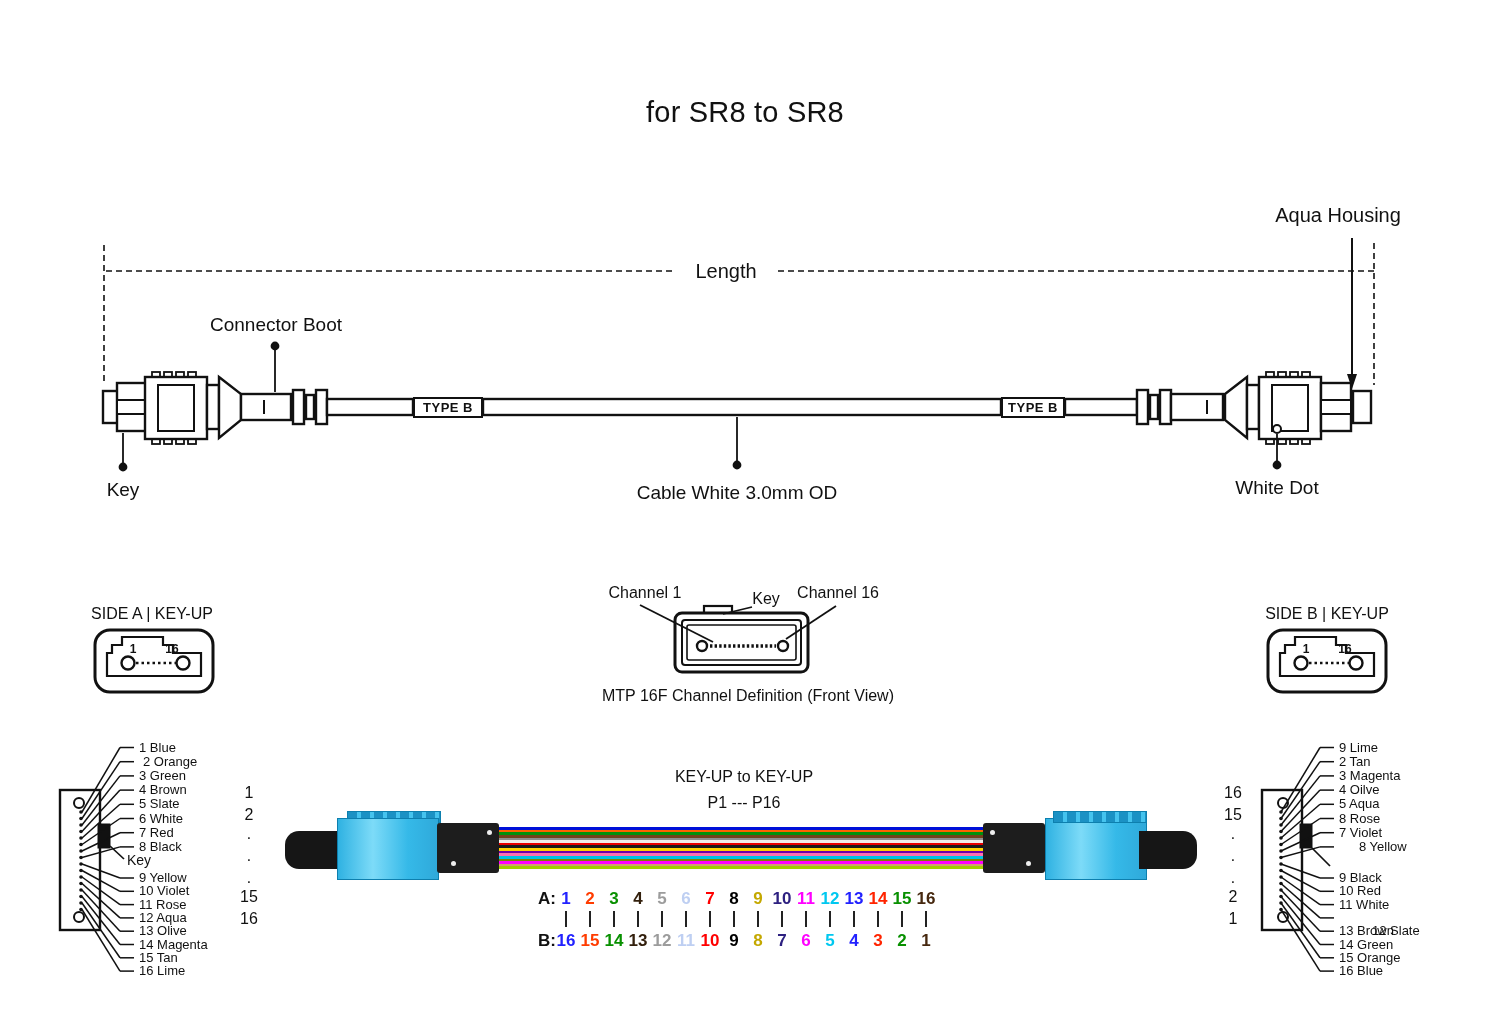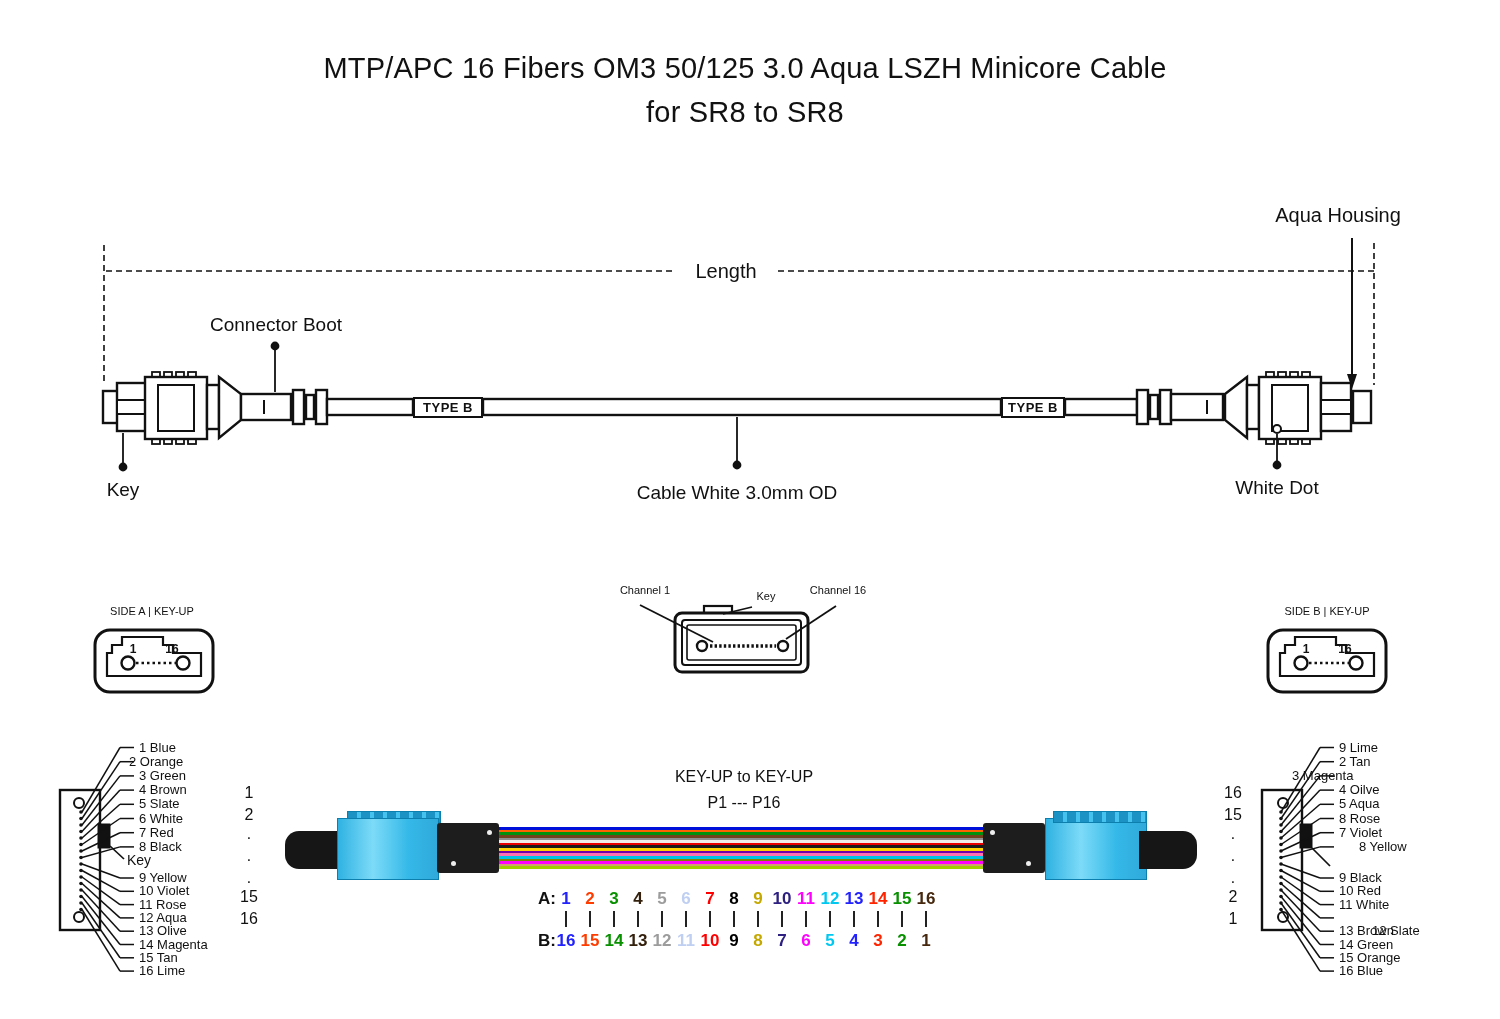--- a/index.html
+++ b/index.html
@@ -4,21 +4,21 @@
 <style>
   html,body{margin:0;padding:0;background:#fff;}
   #canvas{position:relative;width:1500px;height:1019px;background:#fff;overflow:hidden;
           font-family:"Liberation Sans","DejaVu Sans",sans-serif;color:#111;}
   .abs{position:absolute;}
   .ctr{text-align:center;}
   .t-title{font-size:29px;letter-spacing:.2px;}
   .t-sub{font-size:23px;}
   .t-call{font-size:19px;}
   .t-call20{font-size:20px;}
-  .t-side{font-size:11px;}
+  .t-side{font-size:16px;}
   .t-small{font-size:13px;white-space:nowrap;}
   .typeb{border:2px solid #111;background:#fff;font-size:13px;font-weight:700;
          display:flex;align-items:center;justify-content:center;letter-spacing:.5px;}
   .pinlbl{font-size:12px;font-weight:700;text-align:center;}
   .num16{font-size:16px;text-align:center;}
   svg{position:absolute;left:0;top:0;}
   .boot{background:#161616;}
   .aquabody{background:linear-gradient(90deg,#2fb2e2 0%,#7ddbf8 35%,#35b9e8 70%,#2fa9da 100%);border:1px solid #0d7fae;}
   .aquatab{background:repeating-linear-gradient(90deg,#1b91c4 0 9px,#45c3ee 9px 13px);border:1px solid #0d7fae;}
   .clip{background:#1d1d1d;border-radius:3px;}
@@ -257,21 +257,20 @@
             <circle cx="1281" cy="883.5" r="1.8"></circle>
             <circle cx="1281" cy="890" r="1.8"></circle>
             <circle cx="1281" cy="896.5" r="1.8"></circle>
             <circle cx="1281" cy="903" r="1.8"></circle>
             <circle cx="1281" cy="909.5" r="1.8"></circle>
           </g>
       </g>
     </g>
   </svg>
 
-  <div class="abs ctr t-title" style="left:0;top:52;width:1490px;top:52px">MTP/APC 16 Fibers OM3 50/125 3.0 Aqua LSZH Minicore Cable</div>
   <div class="abs ctr t-title" style="left:0;top:96px;width:1490px">for SR8 to SR8</div>
 
   <div class="abs ctr t-call20" style="left:1216px;top:204px;width:244px">Aqua Housing</div>
   <div class="abs ctr t-call20" style="left:676px;top:260px;width:100px">Length</div>
   <div class="abs ctr t-call" style="left:196px;top:314px;width:160px">Connector Boot</div>
   <div class="abs ctr t-call" style="left:83px;top:479px;width:80px">Key</div>
   <div class="abs ctr t-call" style="left:617px;top:482px;width:240px">Cable White 3.0mm OD</div>
   <div class="abs ctr t-call" style="left:1197px;top:477px;width:160px">White Dot</div>
 
   <div class="abs typeb" style="left:413px;top:397px;width:66px;height:17px">TYPE B</div>
@@ -280,20 +279,21 @@
   <div class="abs ctr t-side" style="left:62px;top:605px;width:180px">SIDE A | KEY-UP</div>
   <div class="abs ctr t-side" style="left:1237px;top:605px;width:180px">SIDE B | KEY-UP</div>
   <div class="abs pinlbl" style="left:126px;top:642px;width:14px">1</div>
   <div class="abs pinlbl" style="left:161px;top:642px;width:22px">16</div>
   <div class="abs pinlbl" style="left:1299px;top:642px;width:14px">1</div>
   <div class="abs pinlbl" style="left:1334px;top:642px;width:22px">16</div>
 
   <div class="abs ctr t-side" style="left:595px;top:584px;width:100px">Channel 1</div>
   <div class="abs ctr t-side" style="left:736px;top:590px;width:60px">Key</div>
   <div class="abs ctr t-side" style="left:788px;top:584px;width:100px">Channel 16</div>
+  <div class="abs ctr t-side" style="left:570px;top:687px;width:356px">MTP 16F Channel Definition (Front View)</div>
 
   <div class="abs ctr" style="left:594px;top:768px;width:300px;font-size:16px">KEY-UP to KEY-UP</div>
   <div class="abs ctr" style="left:594px;top:794px;width:300px;font-size:16px">P1 --- P16</div>
   <div class="abs" style="left:127px;top:852px;font-size:14px">Key</div>
 
   <div>
     <div class="abs boot" style="left:285px;top:831px;width:58px;height:38px;border-radius:14px 0 0 14px"></div>
     <div class="abs aquatab" style="left:347px;top:811px;width:92px;height:10px"></div>
     <div class="abs aquabody" style="left:337px;top:818px;width:100px;height:60px"></div>
     <div class="abs clip" style="left:437px;top:823px;width:62px;height:50px">
@@ -322,40 +322,40 @@
       <div class="wdot" style="position:absolute;left:7px;top:7px"></div>
       <div class="wdot" style="position:absolute;right:14px;bottom:7px"></div>
     </div>
     <div class="abs aquabody" style="left:1045px;top:818px;width:100px;height:60px"></div>
     <div class="abs aquatab" style="left:1053px;top:811px;width:92px;height:10px"></div>
     <div class="abs boot" style="left:1139px;top:831px;width:58px;height:38px;border-radius:0 14px 14px 0"></div>
   </div>
 
   <div id="labels-left">
       <div class="abs t-small" style="left: 139px; top: 739.5px;">1 Blue</div>
-      <div class="abs t-small" style="left: 129px; top: 753.7px; text-align: right;">2 Orange</div>
+      <div class="abs t-small" style="left: 143px; top: 753.7px; text-align: right;">2 Orange</div>
       <div class="abs t-small" style="left: 139px; top: 767.9px;">3 Green</div>
       <div class="abs t-small" style="left: 139px; top: 782.1px;">4 Brown</div>
       <div class="abs t-small" style="left: 139px; top: 796.3px;">5 Slate</div>
       <div class="abs t-small" style="left: 139px; top: 810.5px;">6 White</div>
       <div class="abs t-small" style="left: 139px; top: 824.7px;">7 Red</div>
       <div class="abs t-small" style="left: 139px; top: 838.9px;">8 Black</div>
       <div class="abs t-small" style="left: 139px; top: 870px;">9 Yellow</div>
       <div class="abs t-small" style="left: 139px; top: 883.3px;">10 Violet</div>
       <div class="abs t-small" style="left: 139px; top: 896.6px;">11 Rose</div>
       <div class="abs t-small" style="left: 139px; top: 909.9px;">12 Aqua</div>
       <div class="abs t-small" style="left: 139px; top: 923.2px;">13 Olive</div>
       <div class="abs t-small" style="left: 139px; top: 936.5px;">14 Magenta</div>
       <div class="abs t-small" style="left: 139px; top: 949.8px;">15 Tan</div>
       <div class="abs t-small" style="left: 139px; top: 963.1px;">16 Lime</div>
     </div>
   <div id="labels-right">
       <div class="abs t-small" style="left: 1339px; top: 739.5px;">9 Lime</div>
       <div class="abs t-small" style="left: 1339px; top: 753.7px;">2 Tan</div>
-      <div class="abs t-small" style="left: 1292px; top: 767.9px;">3 Magenta</div>
+      <div class="abs t-small" style="left: 1339px; top: 767.9px;">3 Magenta</div>
       <div class="abs t-small" style="left: 1339px; top: 782.1px;">4 Oilve</div>
       <div class="abs t-small" style="left: 1339px; top: 796.3px;">5 Aqua</div>
       <div class="abs t-small" style="left: 1339px; top: 810.5px;">8 Rose</div>
       <div class="abs t-small" style="left: 1339px; top: 824.7px;">7 Violet</div>
       <div class="abs t-small" style="left: 1339px; top: 838.9px; margin-left: 20px;">8 Yellow</div>
       <div class="abs t-small" style="left: 1339px; top: 870px;">9 Black</div>
       <div class="abs t-small" style="left: 1339px; top: 883.3px;">10 Red</div>
       <div class="abs t-small" style="left: 1339px; top: 896.6px;">11 White</div>
       <div class="abs t-small" style="left: 1339px; top: 923px; margin-left: 33px;">12 Slate</div>
       <div class="abs t-small" style="left: 1339px; top: 923.2px;">13 Brown</div>

